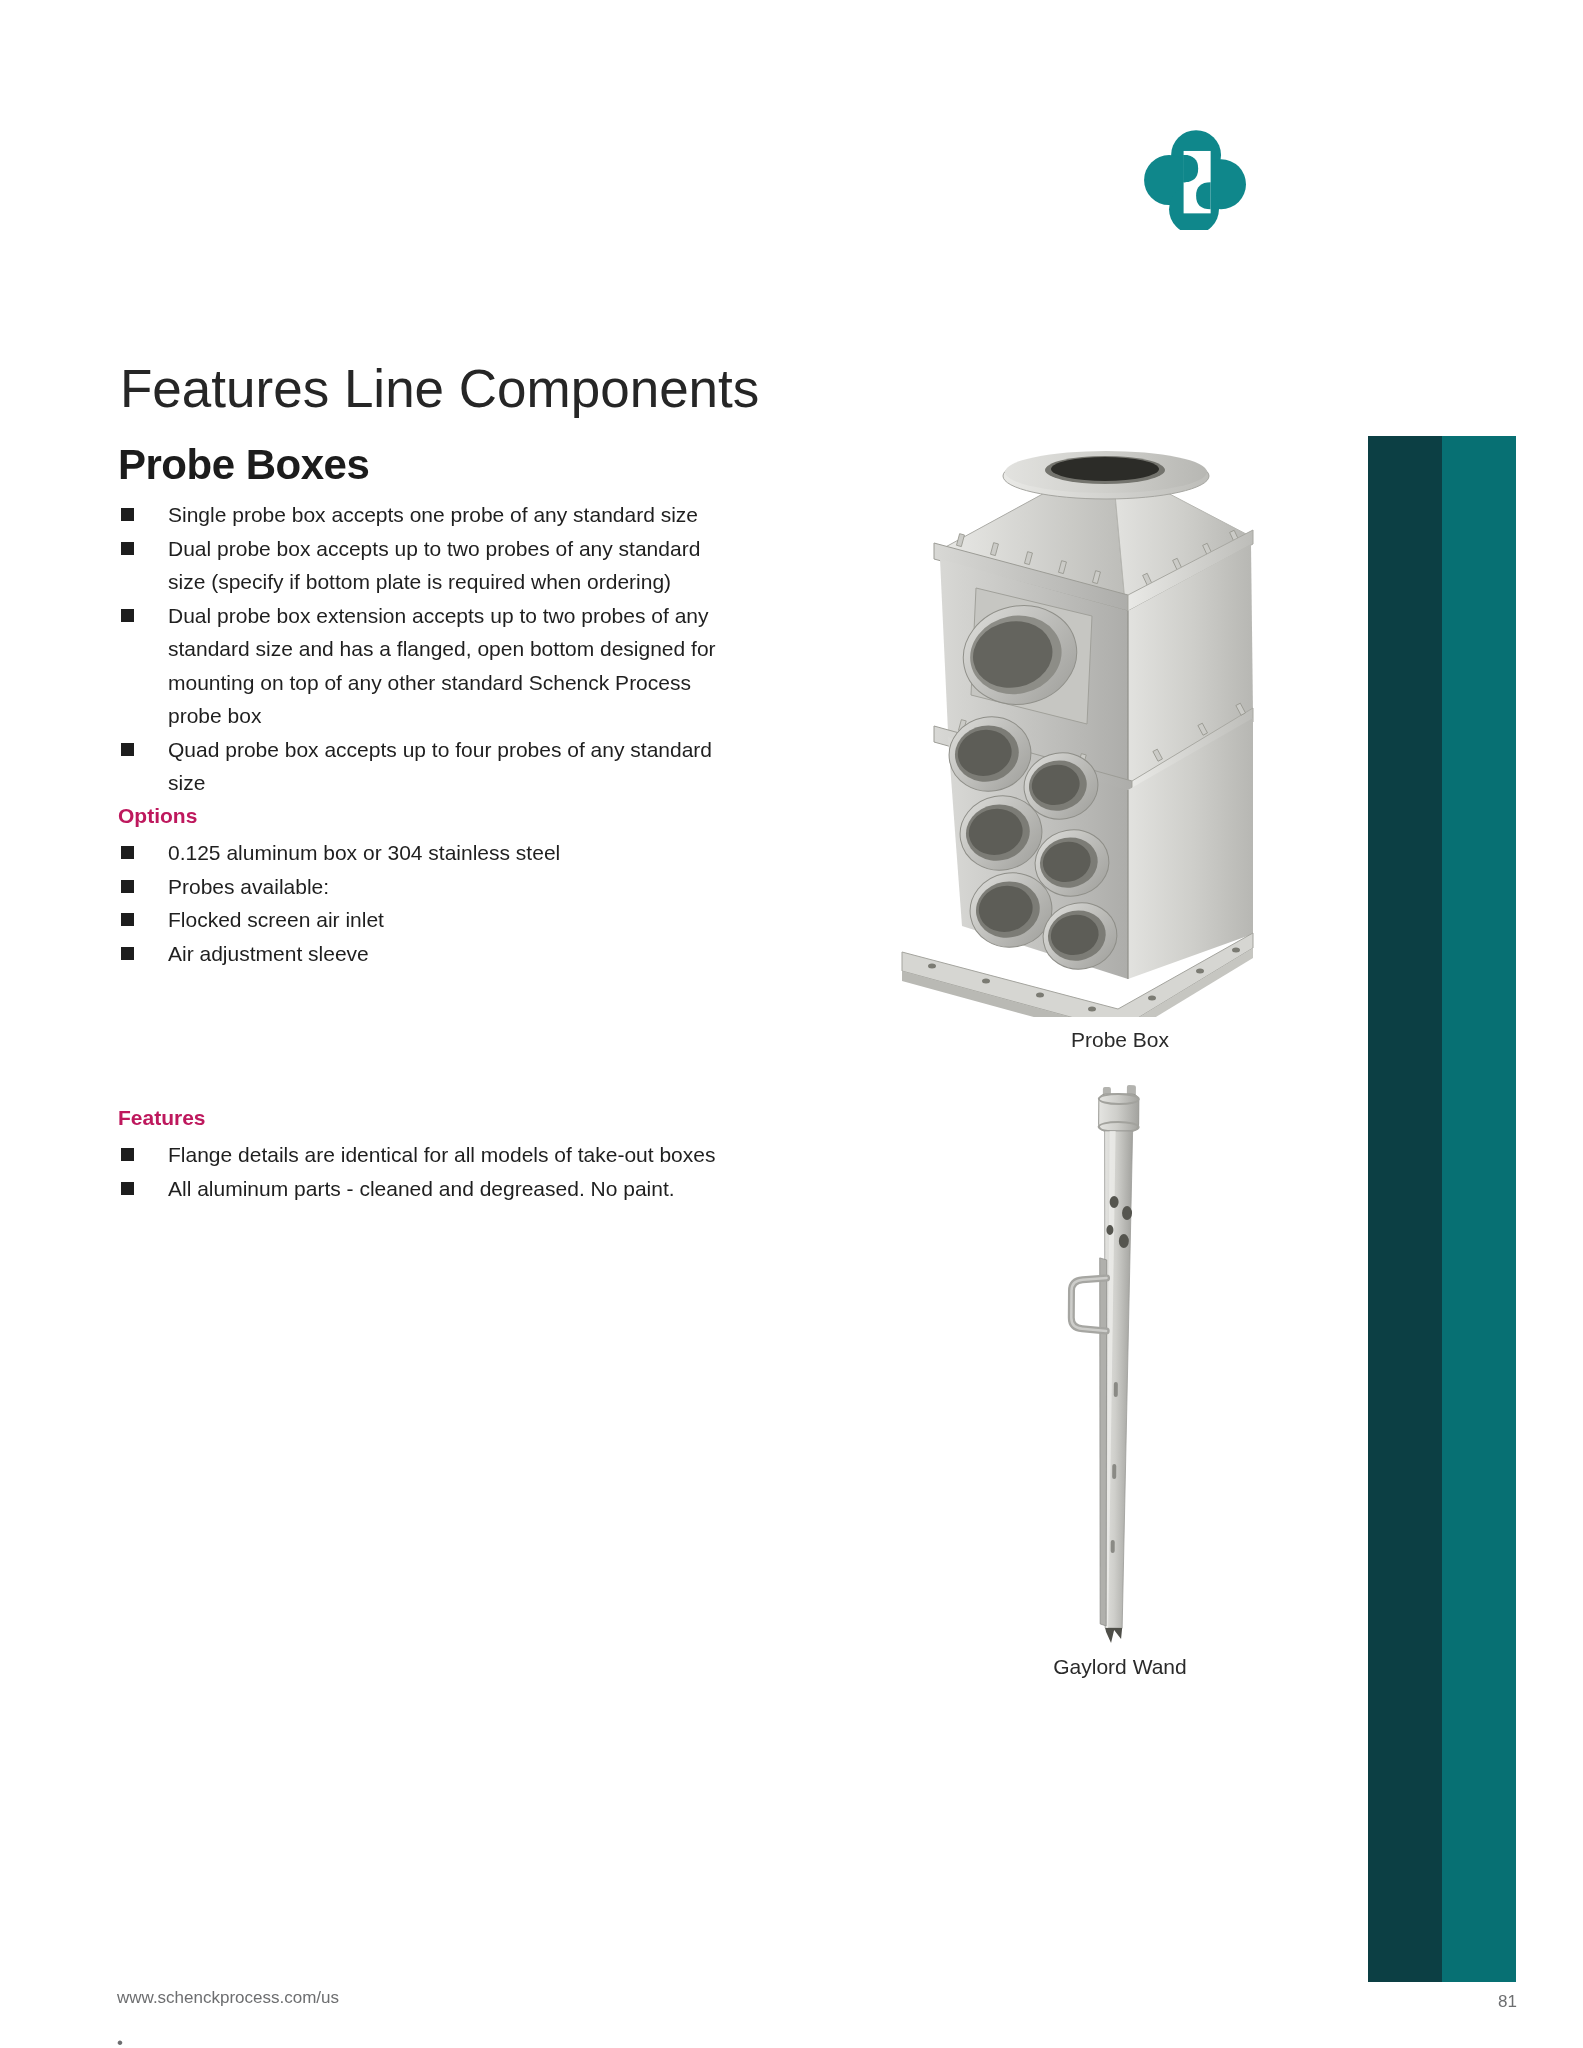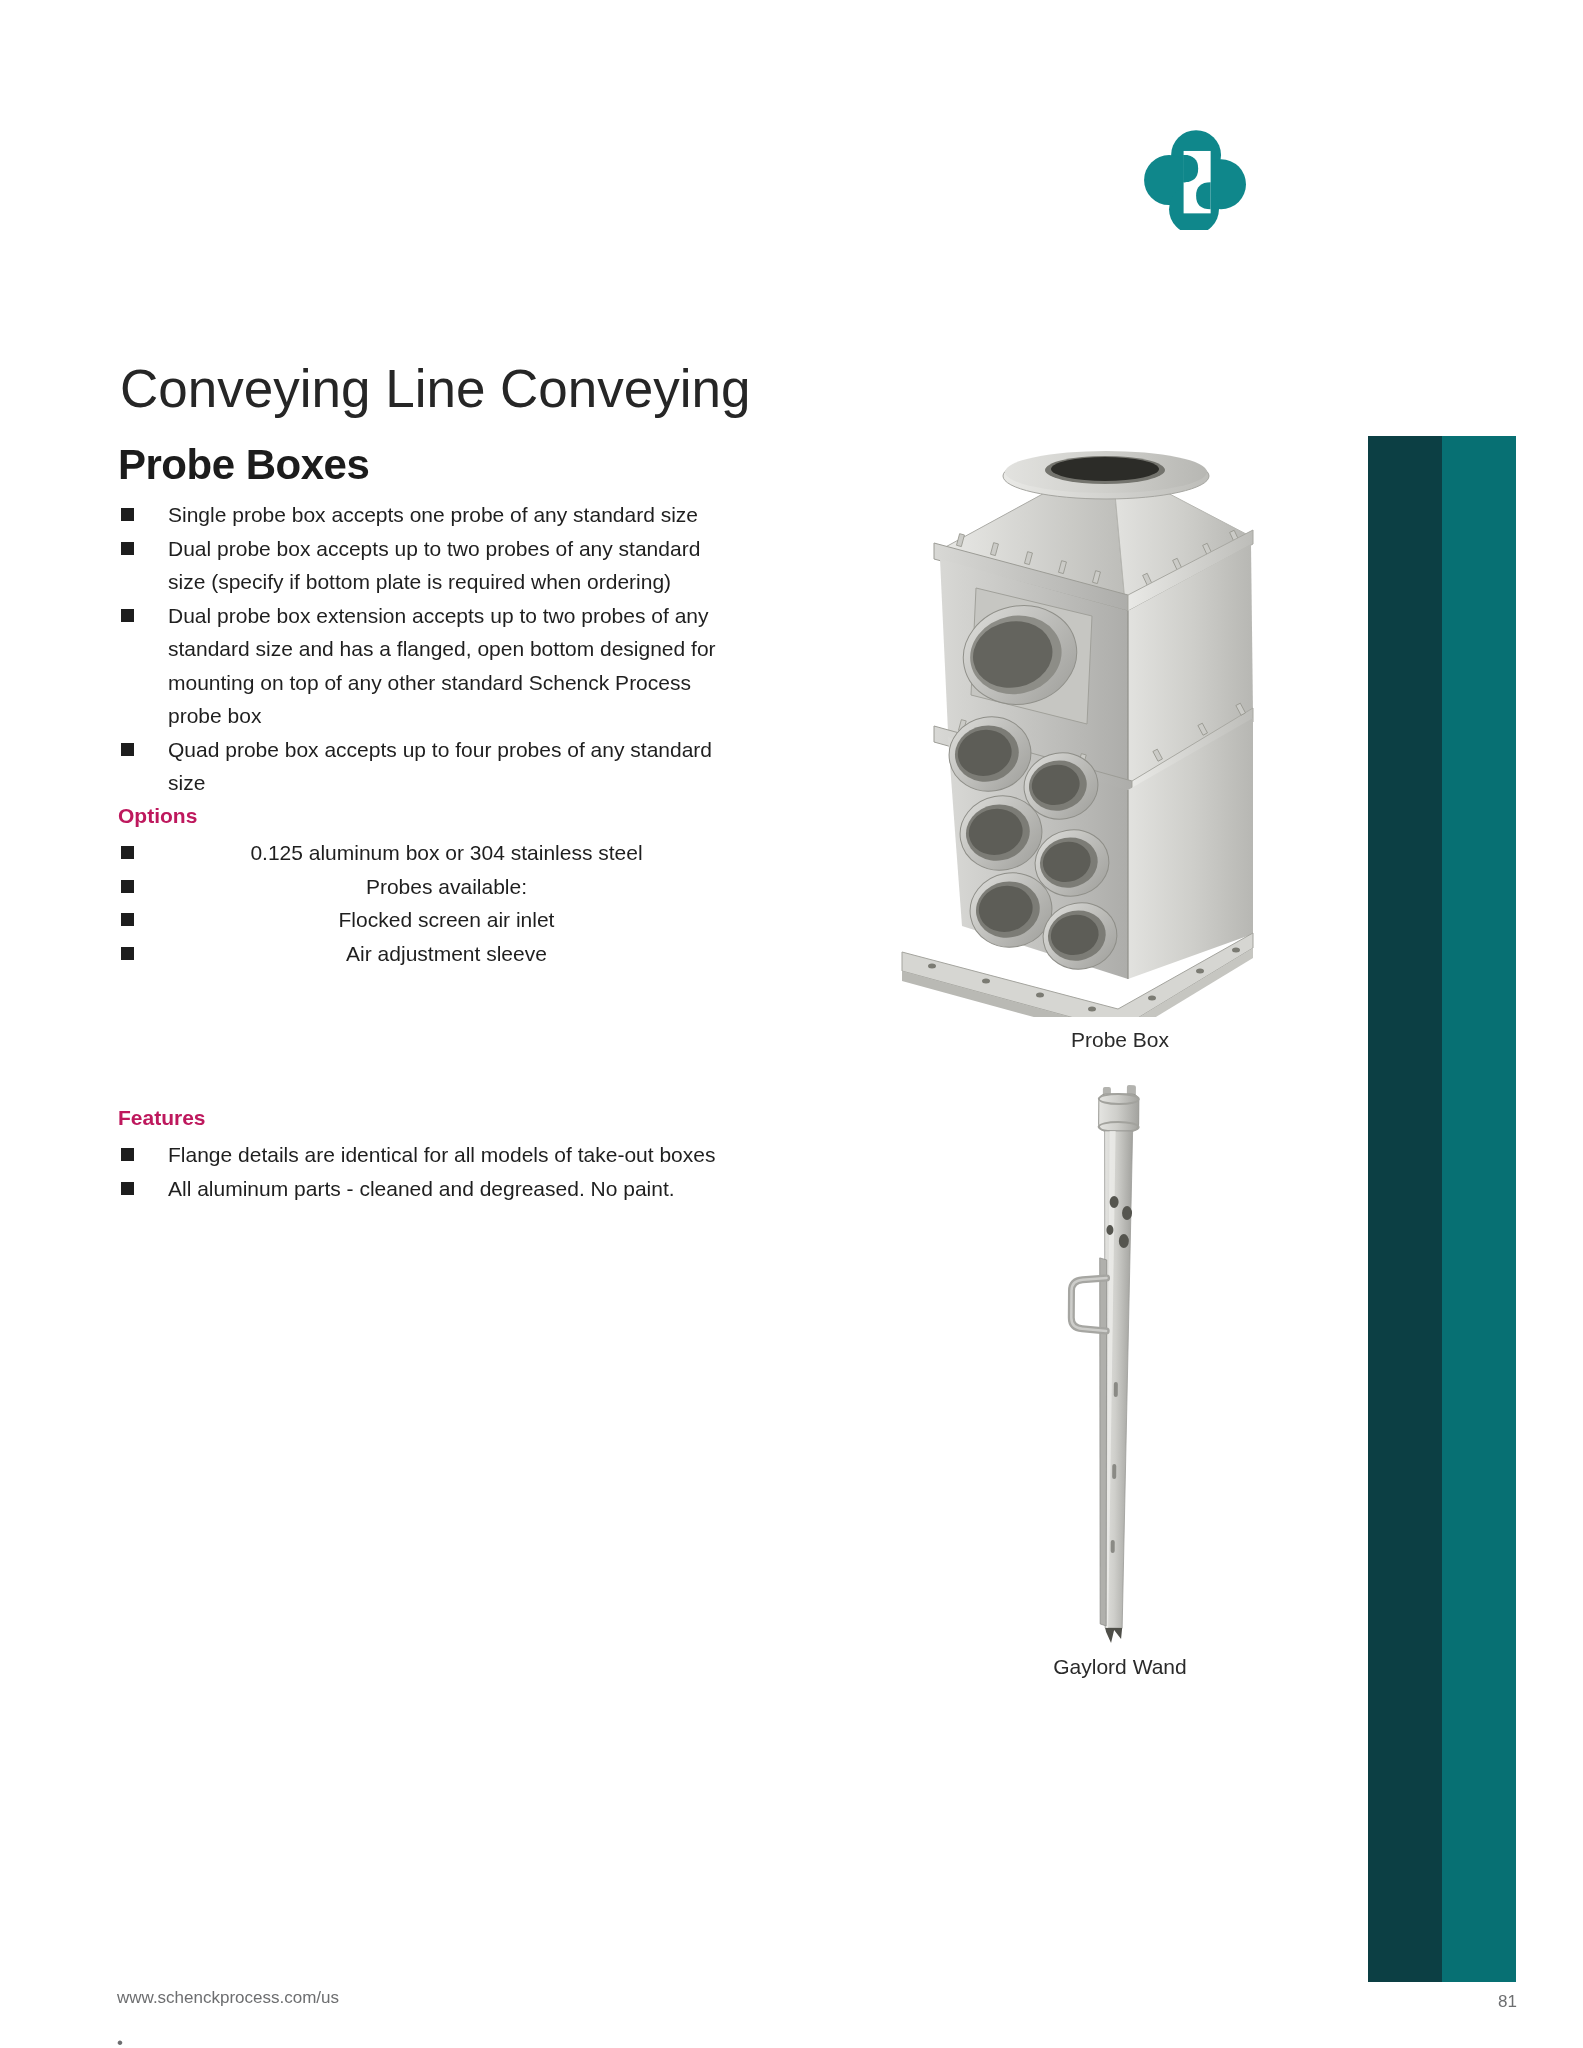--- a/index.html
+++ b/index.html
@@ -23,21 +23,21 @@
 
   ul.blist{left:120px;margin:0;padding:0;list-style:none;width:605px;font-size:21px;line-height:33.5px;}
   ul.blist>li{position:relative;padding-left:48px;}
   ul.blist>li::before{content:"";position:absolute;left:1px;top:10px;width:13px;height:13px;background:#1d1d1d;}
   ul.sublist{margin:0 0 0 -11px;padding:0;list-style:none;}
   ul.sublist>li{position:relative;padding-left:26px;}
   ul.sublist>li::before{content:"–";position:absolute;left:0;top:0;color:#1f1f1f;}
 
   .minihead{font-size:21px;font-weight:bold;color:#be185d;}
   .opt-head{left:118px;top:804px;}
-  .opt-list{top:836px;text-align:center;}
+  .opt-list{top:836px;}
   .feat-head{left:118px;top:1106px;}
   .feat-list{top:1138px;}
   .intro-list{top:498px;}
 
   
   .bar-dark{left:1368px;top:436px;width:74px;height:1546px;background:#0c3f44;}
   .bar-teal{left:1442px;top:436px;width:74px;height:1546px;background:#077073;}
 
   
   .fig-probe{left:900px;top:432px;width:355px;height:585px;}
@@ -63,21 +63,21 @@
     </g>
     <rect x="40" y="24" width="26" height="60" fill="#ffffff"></rect>
     <path d="M40,28 A13,13 0 0 1 40,54 Z" fill="#0f878b"></path>
     <path d="M40,28 A13,13 0 0 1 40,54" fill="#0f878b"></path>
     <circle cx="40" cy="41" r="13" fill="#0f878b" clip-path="inset(0 0 0 50%)"></circle>
     <path d="M40,28 q14,0 14,13 q0,13 -14,13 Z" fill="#0f878b"></path>
     <path d="M66,80 q-14,0 -14,-13 q0,-13 14,-13 Z" fill="#0f878b"></path>
   </svg>
 </div>
 
-<div class="abs page-title">Conveying Line Conveying</div>
+<div class="abs page-title">Features Line Components</div>
 <div class="abs section-title">Probe Boxes</div>
 
 <ul class="abs blist intro-list">
 
     <li><span>Single probe box accepts one probe of any standard size</span></li>
 
     <li><span>Dual probe box accepts up to two probes of any standard size (specify if bottom plate is required when ordering)</span></li>
 
     <li><span>Dual probe box extension accepts up to two probes of any standard size and has a flanged, open bottom designed for mounting on top of any other standard Schenck Process probe box</span></li>
 

